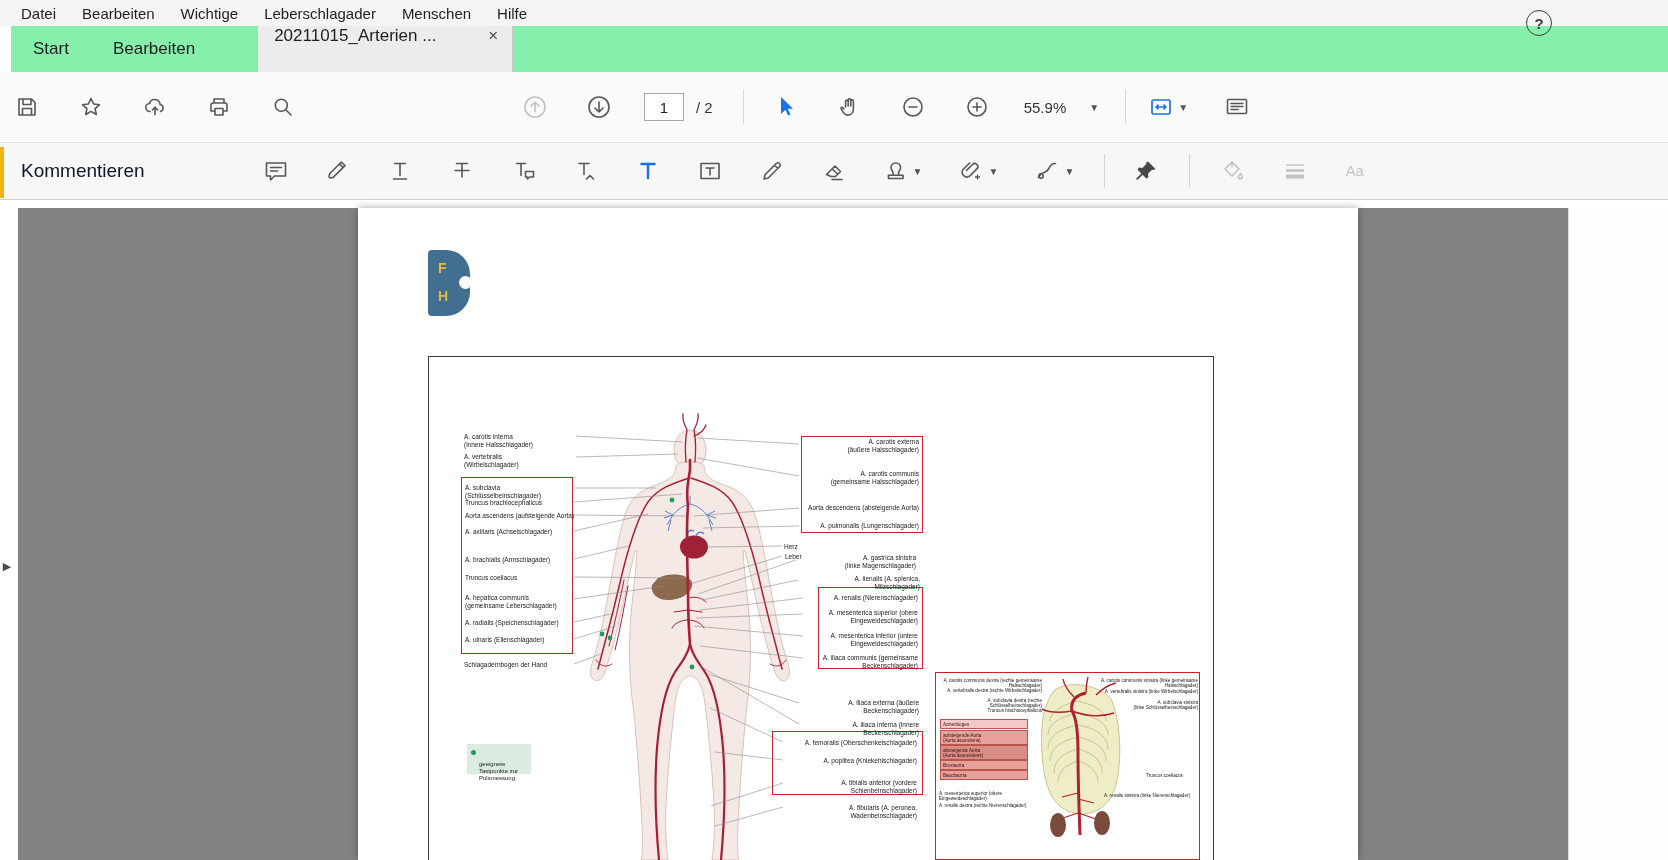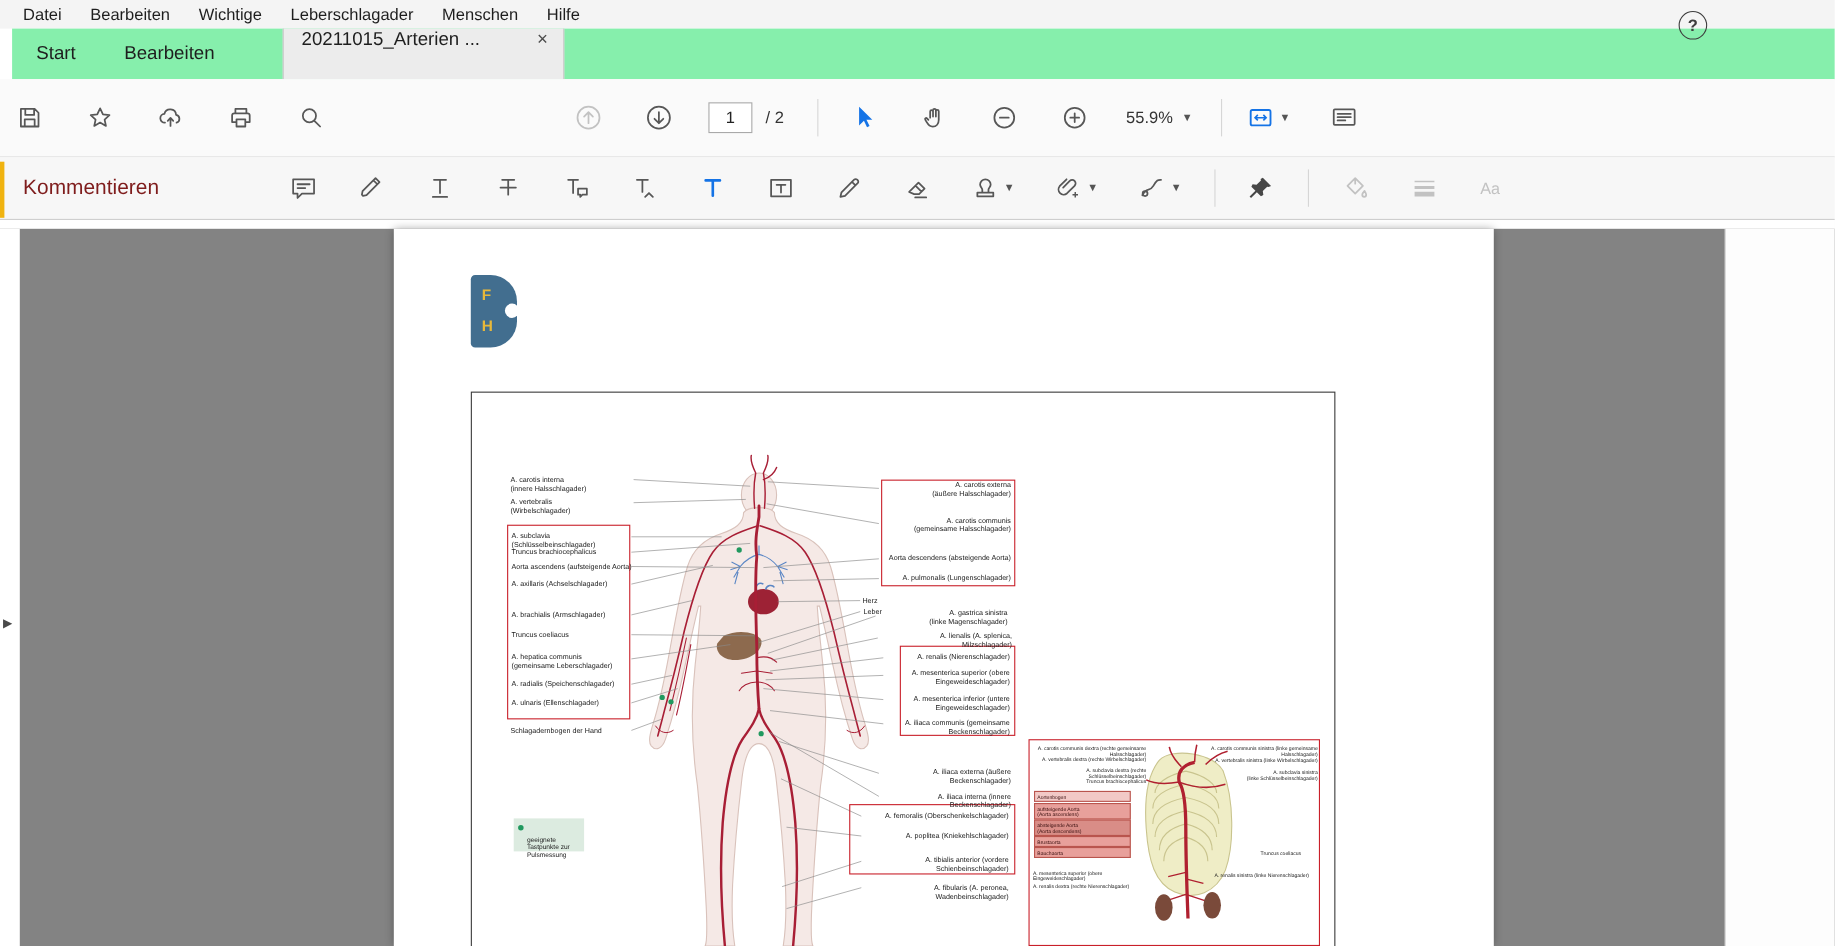--- a/index.html
+++ b/index.html
@@ -27,28 +27,28 @@
 
   
   .toolbar { position:absolute; left:0; top:72px; right:0; height:71px; background:#fafafa;
     border-bottom:1px solid #e4e4e4; display:flex; align-items:center; }
   .tb-group { display:flex; align-items:center; gap:38px; }
   .icon-btn { width:26px; height:26px; display:flex; align-items:center; justify-content:center; }
   .divider { width:1px; height:34px; background:#d6d6d6; }
   .page-input { width:40px; height:28px; border:1px solid #a9a9a9; background:#fff; text-align:center;
     font-size:15px; color:#222; font-family:"Liberation Sans",sans-serif; }
   .page-total { font-size:15px; color:#333; margin-left:12px; }
-  .zoom-ctl { display:flex; align-items:center; gap:8px; font-size:15px; color:#333; }
+  .zoom-ctl { display:flex; align-items:center; gap:23px; font-size:15px; color:#333; }
   .caret { font-size:10px; color:#555; }
 
   
   .commentbar { position:absolute; left:0; top:143px; right:0; height:57px; background:#f7f7f7;
     border-bottom:1px solid #cfcfcf; display:flex; align-items:center; }
   .accent { position:absolute; left:0; top:4px; bottom:1px; width:4px; background:#f0b310; }
-  .comment-label { font-size:19px; color:#7f1d1d; margin-left:21px; }
+  .comment-label { font-size:19px; color:#0f172a; margin-left:21px; }
   .ct-group { display:flex; align-items:center; gap:36px; }
   .tool { display:flex; align-items:center; gap:4px; }
   .white-strip { position:absolute; left:0; top:200px; right:0; height:8px; background:#fff; }
 
   
   .viewer { position:absolute; left:0; top:208px; right:0; bottom:0; background:#838383; }
   .left-rail { position:absolute; left:0; top:0; bottom:0; width:18px; background:#fff; }
   .rail-handle { position:absolute; left:0; top:347px; width:14px; height:22px; display:flex;
     align-items:center; justify-content:center; font-size:11px; color:#4a4a4a; }
   .right-rail { position:absolute; right:0; top:0; bottom:0; width:100px; background:#fdfdfd;

